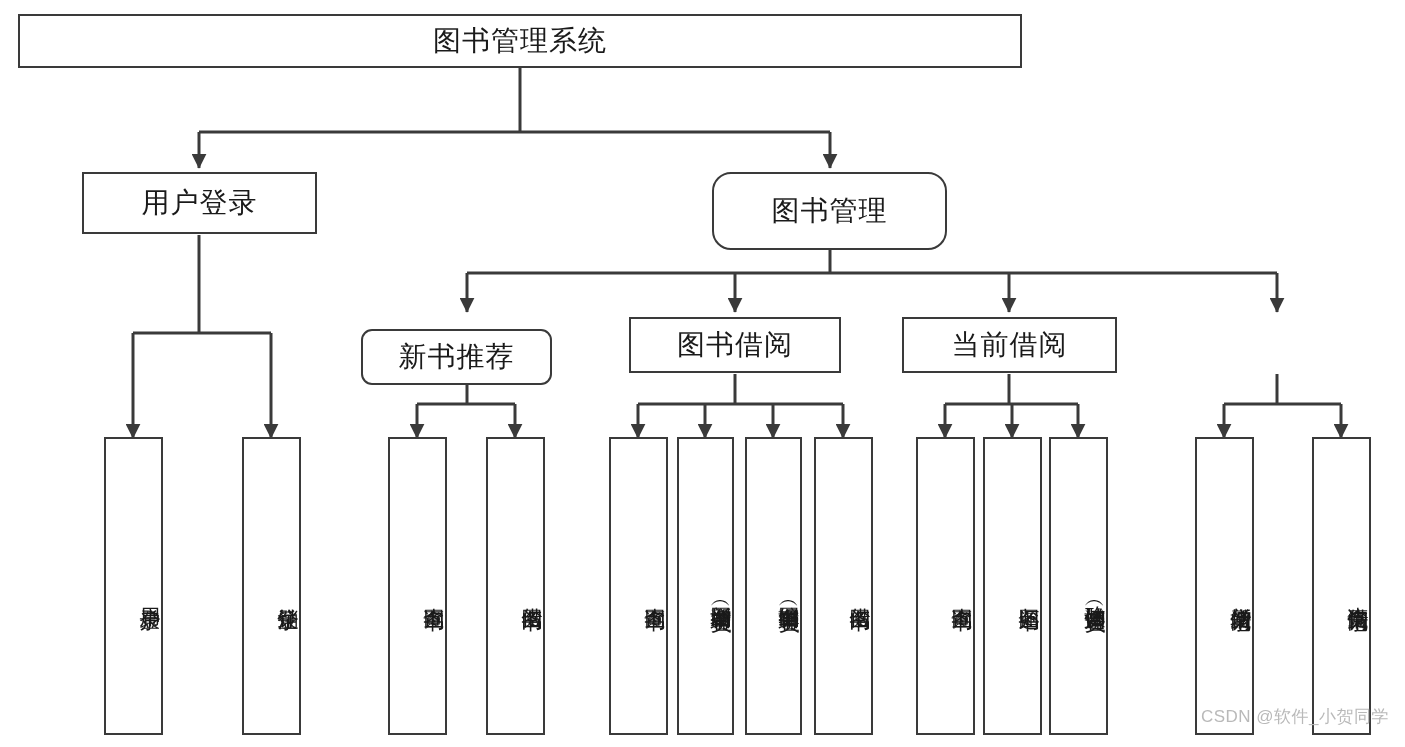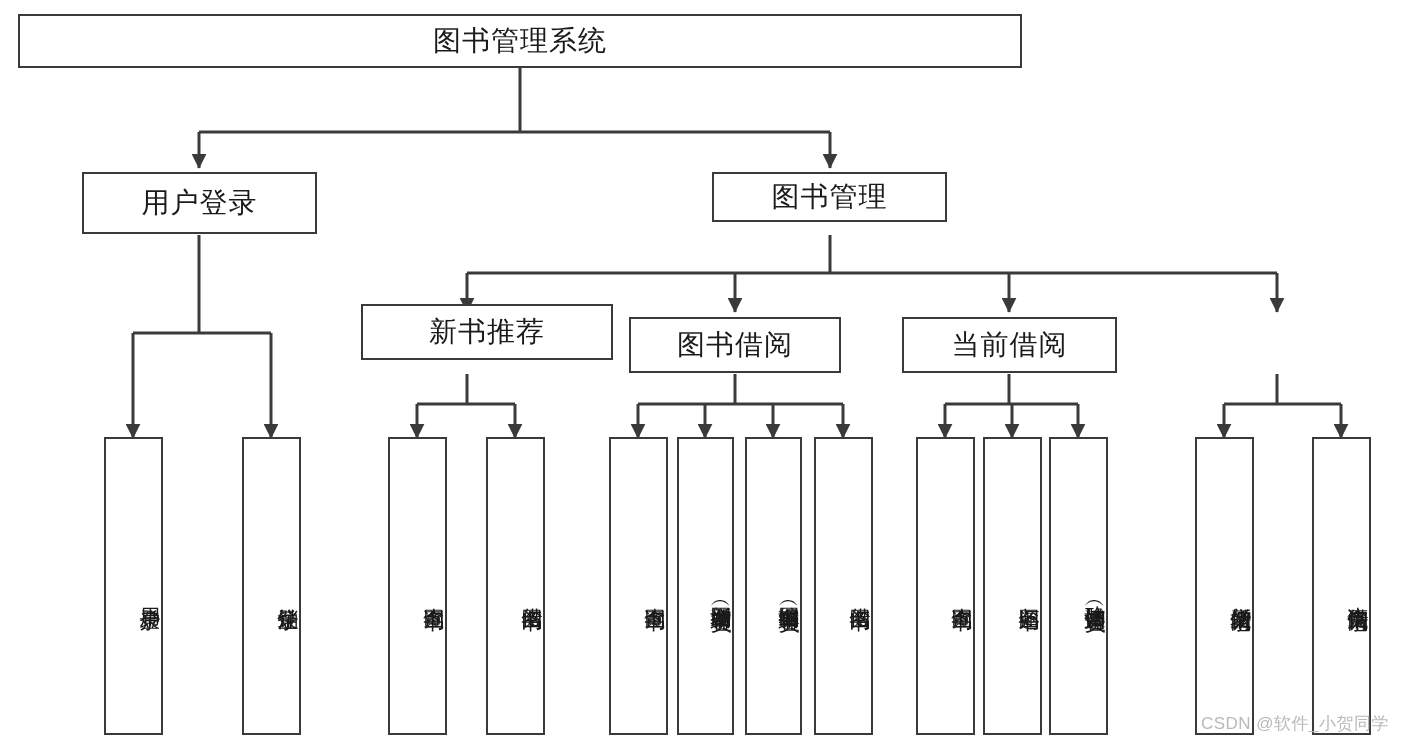--- a/index.html
+++ b/index.html
@@ -50,21 +50,21 @@
   }
   .node .lbl {
     white-space: nowrap;
   }
   .node.vert .lbl {
     white-space: normal;
   }
   #watermark {
     position: absolute;
     right: 16px;
-    bottom: 12px;
+    bottom: 19px;
     font-size: 17px;
     color: #b9b9b9;
     letter-spacing: 0.5px;
     user-select: none;
   }
 </style>
 </head>
 <body>
 
 <div id="canvas">
@@ -119,25 +119,25 @@
     </g>
   </svg>
 
   <div class="node horiz" style="left:18px; top:14px; width:1004px; height:54px;">
     <span class="lbl">图书管理系统</span>
   </div>
 
   <div class="node horiz" style="left:82px; top:172px; width:235px; height:62px;">
     <span class="lbl">用户登录</span>
   </div>
-  <div class="node horiz" style="left:712px; top:172px; width:235px; height:50px;">
+  <div class="node horiz" style="left:712px; top:172px; width:235px; height:78px;border-radius:19px;">
     <span class="lbl">图书管理</span>
   </div>
 
-  <div class="node horiz" style="left:361px; top:304px; width:252px; height:56px;">
+  <div class="node horiz" style="left:361px; top:329px; width:191px; height:56px;border-radius:11px;">
     <span class="lbl">新书推荐</span>
   </div>
   <div class="node horiz" style="left:902px; top:317px; width:215px; height:56px;">
     <span class="lbl">当前借阅</span>
   </div>
   <div class="node horiz" style="left:629px; top:317px; width:212px; height:56px;">
     <span class="lbl">图书借阅</span>
   </div>
 
   <div class="node vert" style="left:104px; top:437px; width:59px; height:298px;">

